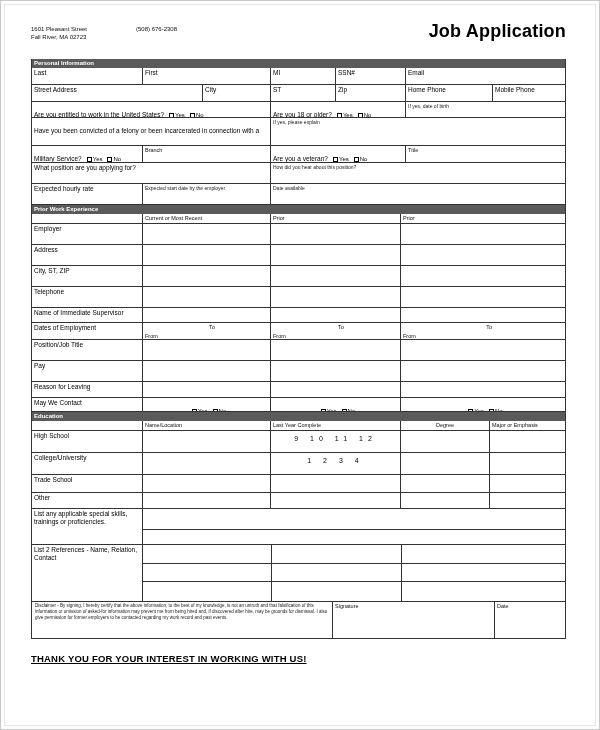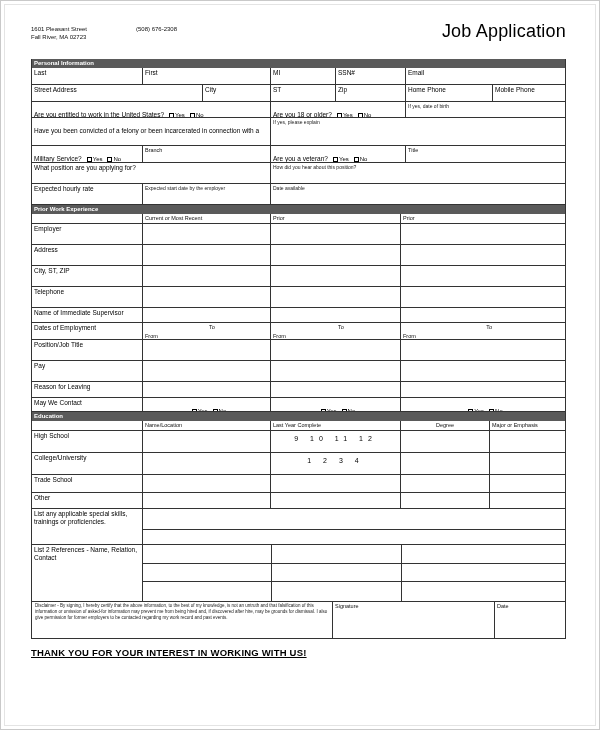--- a/index.html
+++ b/index.html
@@ -4,21 +4,21 @@
 <style>
   * { box-sizing: border-box; margin: 0; padding: 0; }
   html,body { width: 600px; height: 730px; background: #fff; font-family: "Liberation Sans", sans-serif; color: #000; overflow: hidden; }
   .sheet { position: absolute; inset: 0; width: 600px; height: 730px; border: 1px solid #c9c9c9; background: #fff; }
   .frame { position: absolute; inset: 3px; border: 1px solid #e4e4e4; pointer-events: none; }
   .content { position: absolute; left: 30px; top: 24px; width: 535px; }
 
   .contact { font-size: 6px; line-height: 8px; color: #111; }
   .contact-row { display: flex; }
   .addr1 { width: 105px; }
-  .title { position: absolute; top: -4px; right: 0; font-size: 18px; font-weight: normal; letter-spacing: 0.2px; }
+  .title { position: absolute; top: -4px; right: 0; font-size: 18px; font-weight: bold; letter-spacing: 0.2px; }
 
   .form { margin-top: 18px; border-left: 1px solid #333; border-right: 1px solid #333; }
   .bar { height: 9px; line-height: 9px; background: #5a5a5a; color: #fff; font-size: 6px; font-weight: bold; padding: 0 2px; }
   .r { display: flex; border-bottom: 1px solid #333; }
   .c { position: relative; padding: 1px 2px; overflow: hidden; }
   .c + .c { border-left: 1px solid #333; }
 
   .lbl { font-size: 6.5px; line-height: 1.2; }
   .sm  { font-size: 5.5px; line-height: 1.2; color: #111; }
   .micro { font-size: 5px; line-height: 1.2; color: #222; }
@@ -38,21 +38,21 @@
   .datecell .to-pos { position: absolute; left: 52%; top: 1px; }
   .years { font-size: 7px; letter-spacing: 5px; text-align: center; padding-top: 4px; }
 
   .stack { display: flex; flex-direction: column; border-left: 1px solid #333; }
   .stack > .srow { border-bottom: 1px solid #333; display: flex; }
   .stack > .srow:last-child { border-bottom: none; }
   .srow > .sc { position: relative; }
   .srow > .sc + .sc { border-left: 1px solid #333; }
 
   .disclaimer { font-size: 4.5px; line-height: 1.3; color: #222; padding: 1px 3px; }
-  .thanks { margin-top: 8px; font-size: 9.5px; font-weight: bold; text-decoration: underline; letter-spacing: 0.2px; }
+  .thanks { margin-top: 14px; font-size: 9.5px; font-weight: bold; text-decoration: underline; letter-spacing: 0.2px; }
 </style>
 </head>
 <body>
 
 <div class="sheet">
   <div class="frame"></div>
   <div class="content">
 
     <div class="contact">
       <div class="contact-row">

